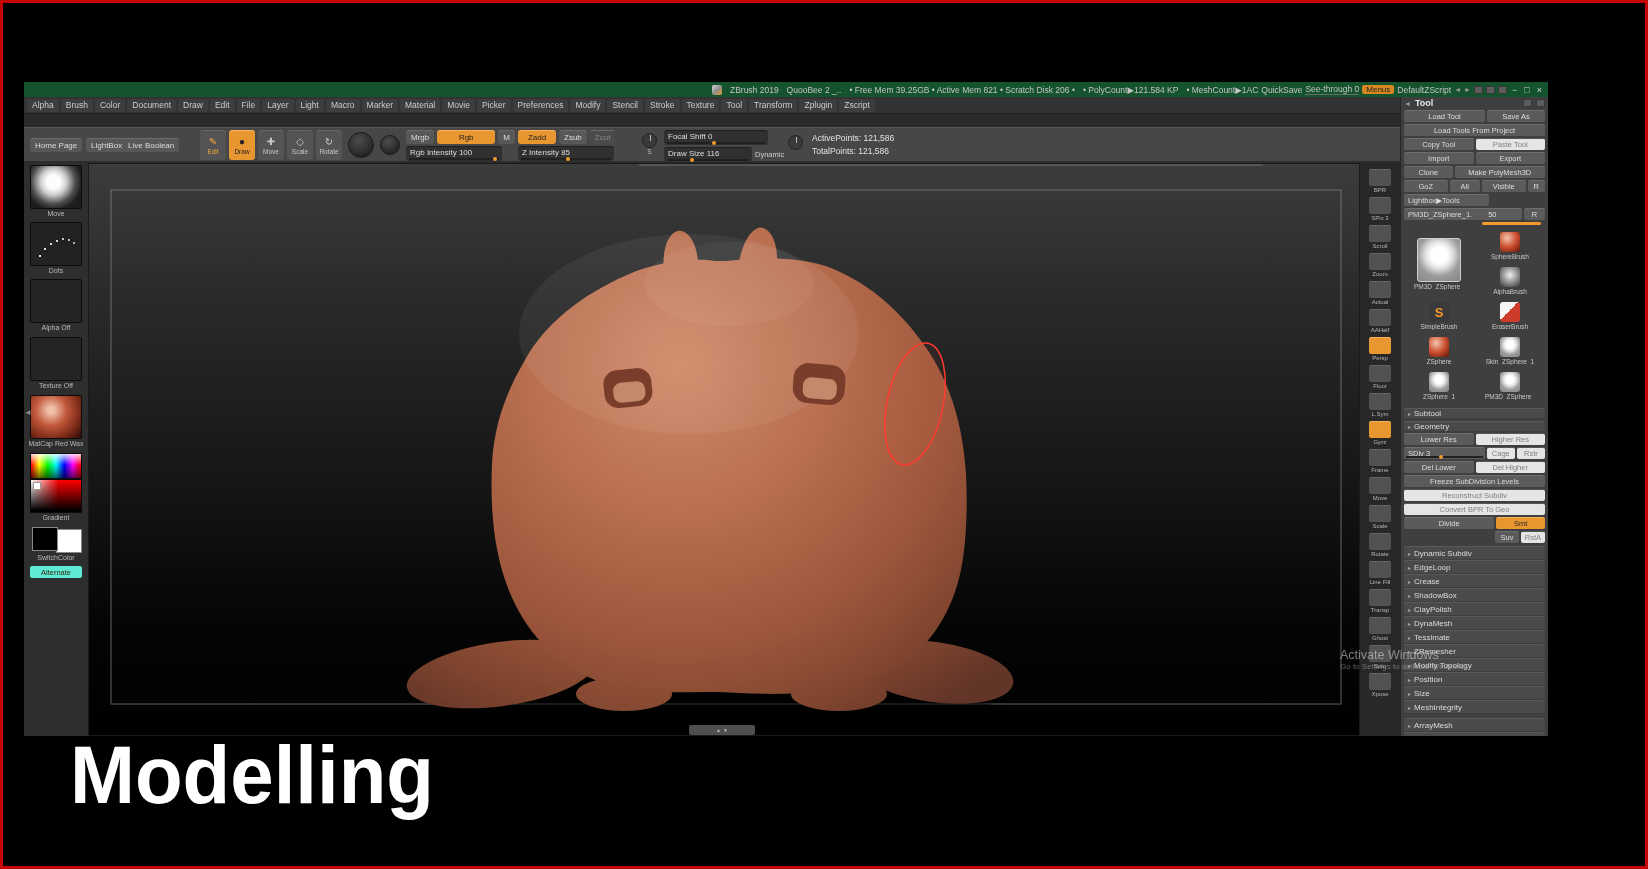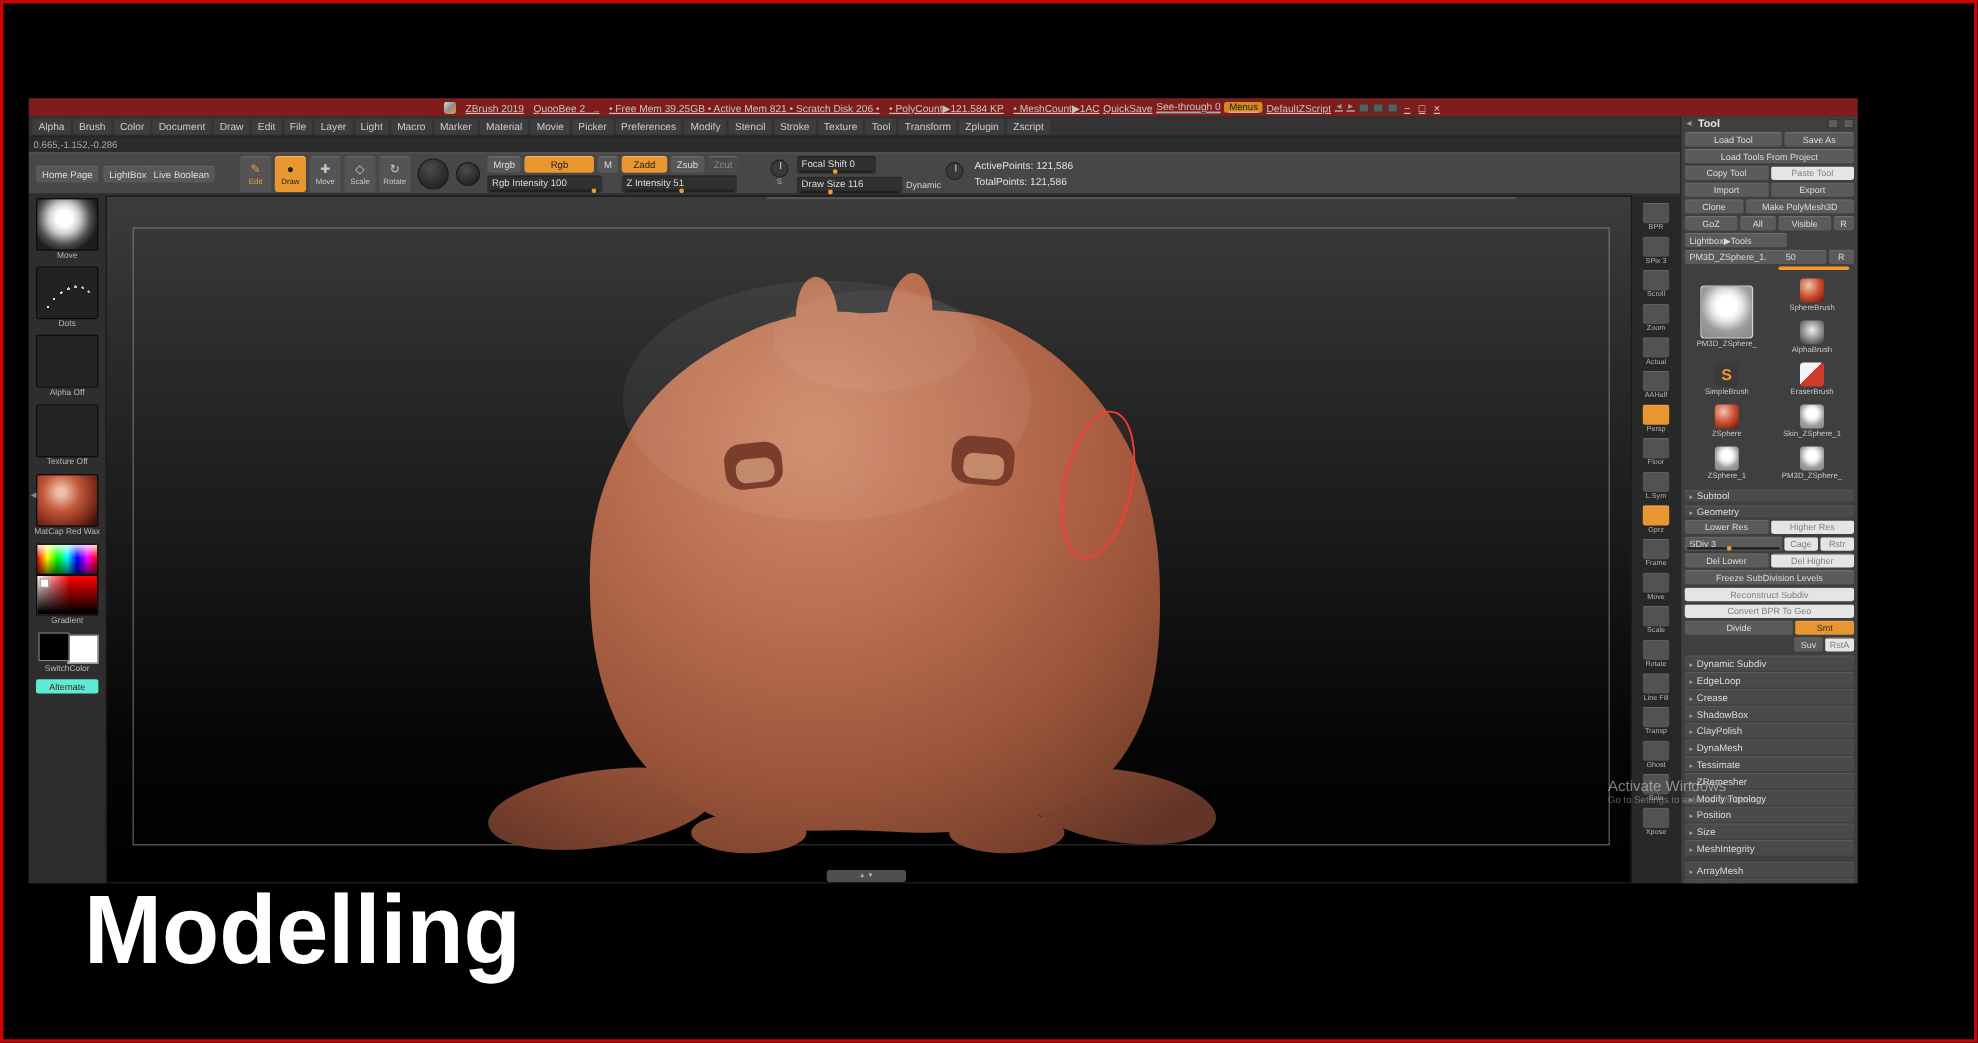--- a/index.html
+++ b/index.html
@@ -4,23 +4,23 @@
 <style>
   * { margin:0; padding:0; box-sizing:border-box; }
   body { background:#000; font-family:"Liberation Sans", sans-serif; }
   .screen { position:relative; width:1648px; height:869px; background:#000; overflow:hidden;
             box-shadow: inset 0 0 0 3px #c40606; }
 
   
   .app { position:absolute; left:24px; top:82px; width:1524px; height:654px; background:#2b2b2b; }
 
   
-  .titlebar { position:absolute; left:0; top:0; width:100%; height:15px; background:#7f1d1d;
-              display:flex; align-items:center; justify-content:center; padding:0 4px;
-              font-size:8.5px; color:#c4c4c4; white-space:nowrap;text-decoration:underline; }
+  .titlebar { position:absolute; left:0; top:0; width:100%; height:15px; background:#14532d;
+              display:flex; align-items:center; justify-content:flex-end; padding:0 4px;
+              font-size:8.5px; color:#c4c4c4; white-space:nowrap; }
   .tb-left, .tb-right { display:flex; align-items:center; gap:8px; }
   .tb-right { gap:3px; }
   .logo { width:10px; height:10px; border-radius:2px;
           background:linear-gradient(135deg,#d9d9d9 0%,#8f8f8f 50%,#e8962f 100%); }
   .tb-chip { background:#d78720; color:#222; padding:0 4px; border-radius:2px; font-size:8px; }
   .tb-under { border-bottom:1px solid #6d6d6d; }
   .winbtn { font-size:9px; color:#cfcfcf; padding:0 2px; }
   .mini-ic { display:inline-block; width:9px; height:8px; background:#5c5c5c; border:1px solid #363636; border-radius:1px; }
   .mini-arrow { font-size:7px; color:#9a9a9a; }
 
@@ -229,23 +229,20 @@
 
         <span class="menu-item">Tool</span>
 
         <span class="menu-item">Transform</span>
 
         <span class="menu-item">Zplugin</span>
 
         <span class="menu-item">Zscript</span>
       </div>
 
-    <div class="coordsrow">
-      <span>0.665,-1.152,-0.286</span>
-    </div>
 
     <div class="toolbar">
       <div class="tb-col" style="left:6px; top:10px;">
         <div class="tbtn">Home Page</div>
       </div>
       <div class="tb-col" style="left:62px; top:10px;">
         <div class="tbtn">LightBox</div>
       </div>
       <div class="tb-col" style="left:99px; top:10px;">
         <div class="tbtn">Live Boolean</div>
@@ -293,34 +290,34 @@
         </div>
       </div>
 
       <div class="tb-col" style="left:494px; top:2px;">
         <div class="tb-row">
           <div class="tbtn orange" style="width:38px;">Zadd</div>
           <div class="tbtn">Zsub</div>
           <div class="tbtn dim">Zcut</div>
         </div>
         <div class="zslider" style="width:96px;">
-          <span class="zs-label">Z Intensity 51</span>
+          <span class="zs-label">Z Intensity 85</span>
           <span class="zs-track">
               <span class="zs-thumb" style="left:52%"></span>
             </span>
         </div>
       </div>
 
       <div style="position:absolute; left:618px; top:5px;">
         <div class="dial"></div>
         <span class="dial-letter">S</span>
       </div>
 
       <div class="tb-col" style="left:640px; top:2px;">
-        <div class="zslider" style="width:66px;">
+        <div class="zslider" style="width:104px;">
           <span class="zs-label">Focal Shift 0</span>
           <span class="zs-track">
               <span class="zs-thumb" style="left:48%"></span>
             </span>
         </div>
         <div class="tb-row" style="align-items:center;">
           <div class="zslider" style="width:88px;">
             <span class="zs-label">Draw Size 116</span>
             <span class="zs-track">
                 <span class="zs-thumb" style="left:30%"></span>

